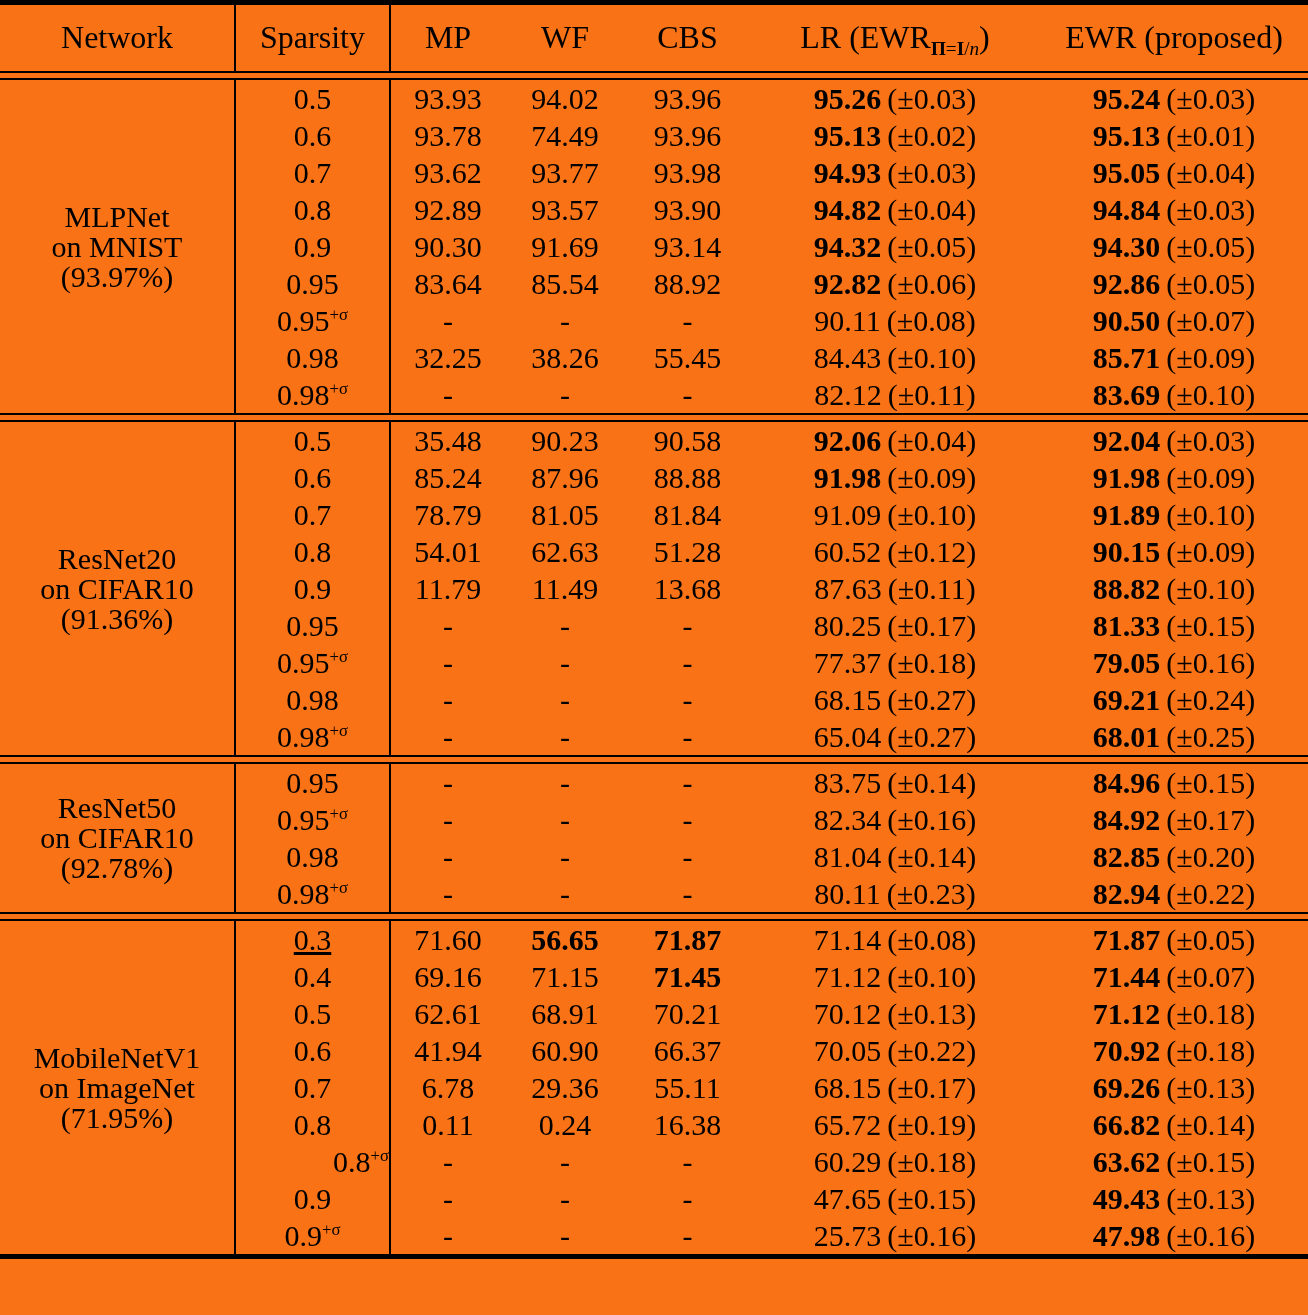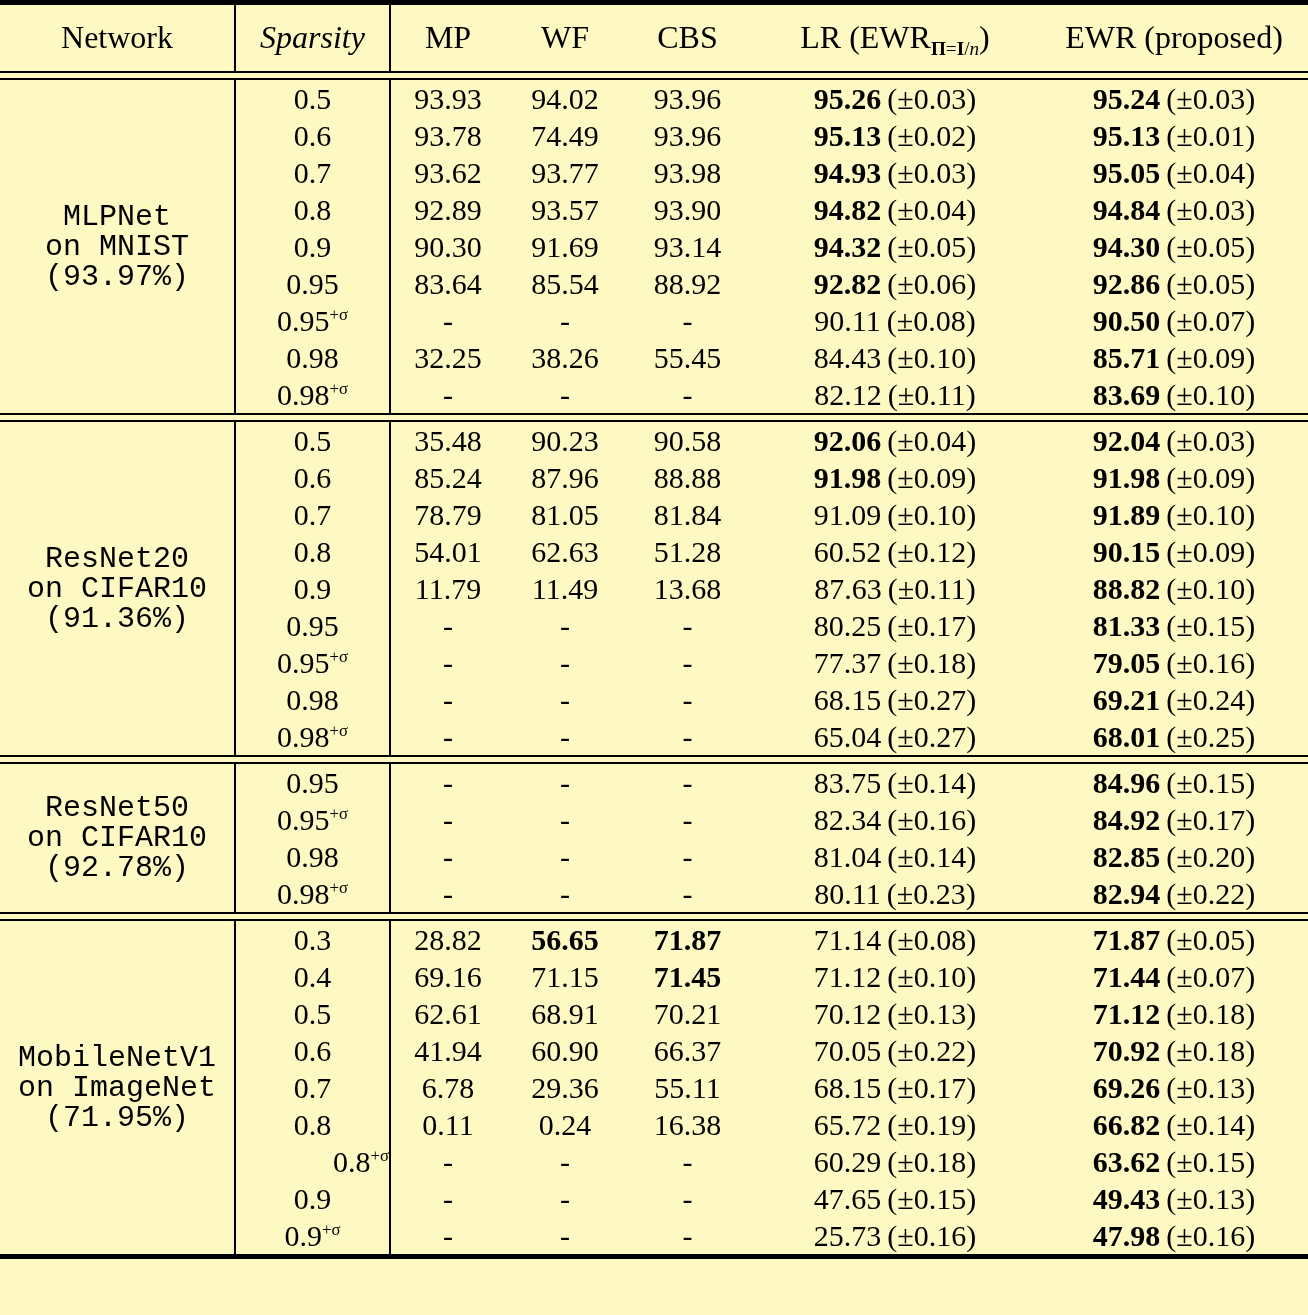--- a/index.html
+++ b/index.html
@@ -11,21 +11,21 @@
   body {
     font-family: "Liberation Serif", "DejaVu Serif", serif;
     color: #000000;
     -webkit-font-smoothing: antialiased;
   }
   #page {
     width: 1308px;
     height: 1315px;
     position: relative;
     overflow: hidden;
-    background: #fef9c3;
+    background: #f97316;
   }
   table.results {
     width: 1308px;
     border-collapse: collapse;
     table-layout: fixed;
     font-size: 30px;
   }
   table.results td, table.results th {
     padding: 0;
     margin: 0;
@@ -65,21 +65,20 @@
   
   tr.data-row td {
     height: 37px;
     font-size: 30px;
   }
 
   .net-cell {
     line-height: 1.18;
     font-size: 30px;
     text-align: center;
-    font-family: Liberation Mono, monospace;
   }
   .net-cell div { white-space: nowrap; }
 
   .val-bold { font-weight: bold; }
   .pm-part  { font-weight: normal; }
   sup.sigma {
     font-size: 0.56em;
     vertical-align: super;
     font-style: normal;
     line-height: 0;
@@ -108,21 +107,21 @@
       <col class="c-lr">
       <col class="c-ewr">
     </colgroup>
     <tbody id="table-body">
 
     <tr class="rule-top">
           <td colspan="7" style="padding: 0px; height: 0px; border-top: 5px solid rgb(0, 0, 0);"></td>
         </tr>
         <tr class="header-row">
           <td>Network</td>
-          <td style="border-left: 2px solid rgb(0, 0, 0); border-right: 2px solid rgb(0, 0, 0); font-style: italic;">Sparsity</td>
+          <td style="border-left: 2px solid rgb(0, 0, 0); border-right: 2px solid rgb(0, 0, 0);">Sparsity</td>
           <td>MP</td>
           <td>WF</td>
           <td>CBS</td>
           <td><span>LR (EWR</span><sub class="lrsub"><b>Π</b><span>=</span><b>I</b><span>/</span><i>n</i></sub><span>)</span></td>
           <td>EWR (proposed)</td>
         </tr>
         <tr>
           <td colspan="7" style="padding: 0px; height: 5px; border-top: 2px solid rgb(0, 0, 0); border-bottom: 2px solid rgb(0, 0, 0);"></td>
         </tr>
         <tr class="data-row">
@@ -324,22 +323,22 @@
         </tr>
         <tr>
           <td colspan="7" style="padding: 0px; height: 5px; border-top: 2px solid rgb(0, 0, 0); border-bottom: 2px solid rgb(0, 0, 0);"></td>
         </tr>
         <tr class="data-row">
           <td class="net-cell" rowspan="9">
             <div>MobileNetV1</div>
             <div>on ImageNet</div>
             <div>(71.95%)</div>
           </td>
-          <td style="border-left: 2px solid rgb(0, 0, 0); border-right: 2px solid rgb(0, 0, 0);"><span>0.3</span></td>
-          <td><span>28.82</span></td>
+          <td style="border-left: 2px solid rgb(0, 0, 0); border-right: 2px solid rgb(0, 0, 0); text-decoration: underline;"><span>0.3</span></td>
+          <td><span>71.60</span></td>
           <td><span class="val-bold">56.65</span></td>
           <td><span class="val-bold">71.87</span></td>
           <td class="nowrap"><span>71.14</span> <span class="pm-part"><span>(</span><span>±</span><span>0.08</span><span>)</span></span></td>
           <td class="nowrap"><span class="val-bold">71.87</span> <span class="pm-part"><span>(</span><span>±</span><span>0.05</span><span>)</span></span></td>
         </tr>
         <tr class="data-row">
           <td style="border-left: 2px solid rgb(0, 0, 0); border-right: 2px solid rgb(0, 0, 0);"><span>0.4</span></td>
           <td><span>69.16</span></td>
           <td><span>71.15</span></td>
           <td><span class="val-bold">71.45</span></td>

